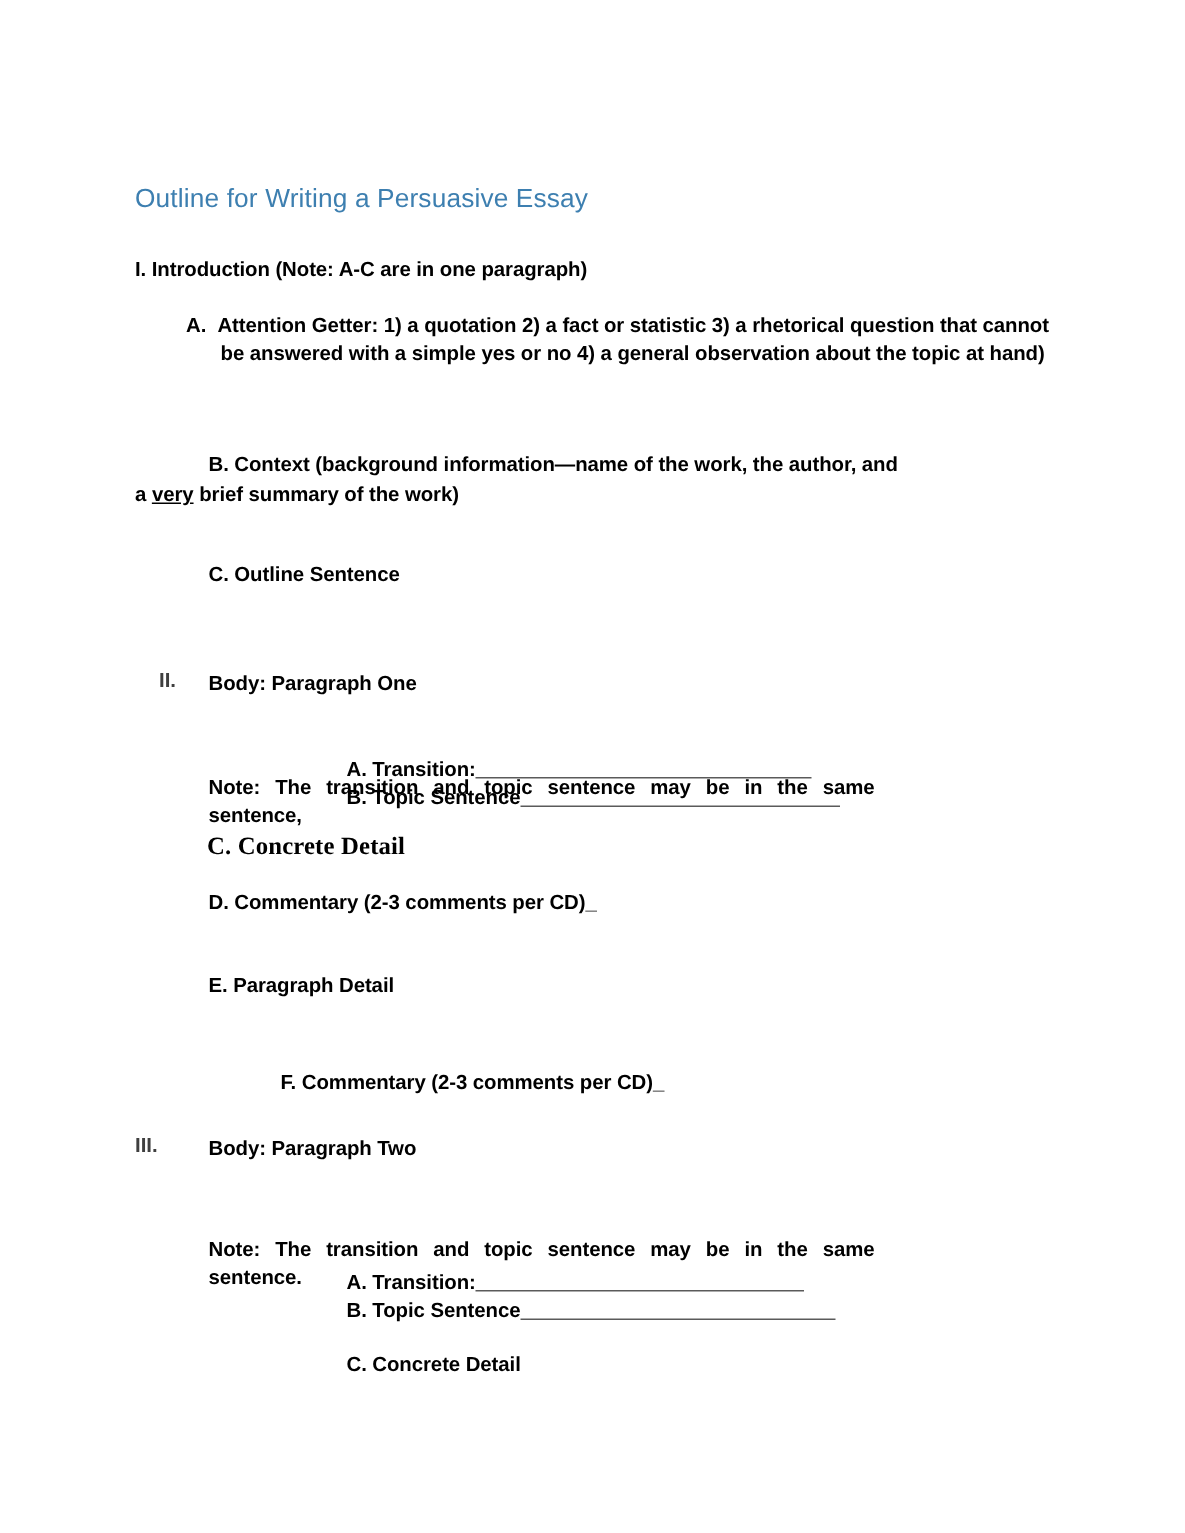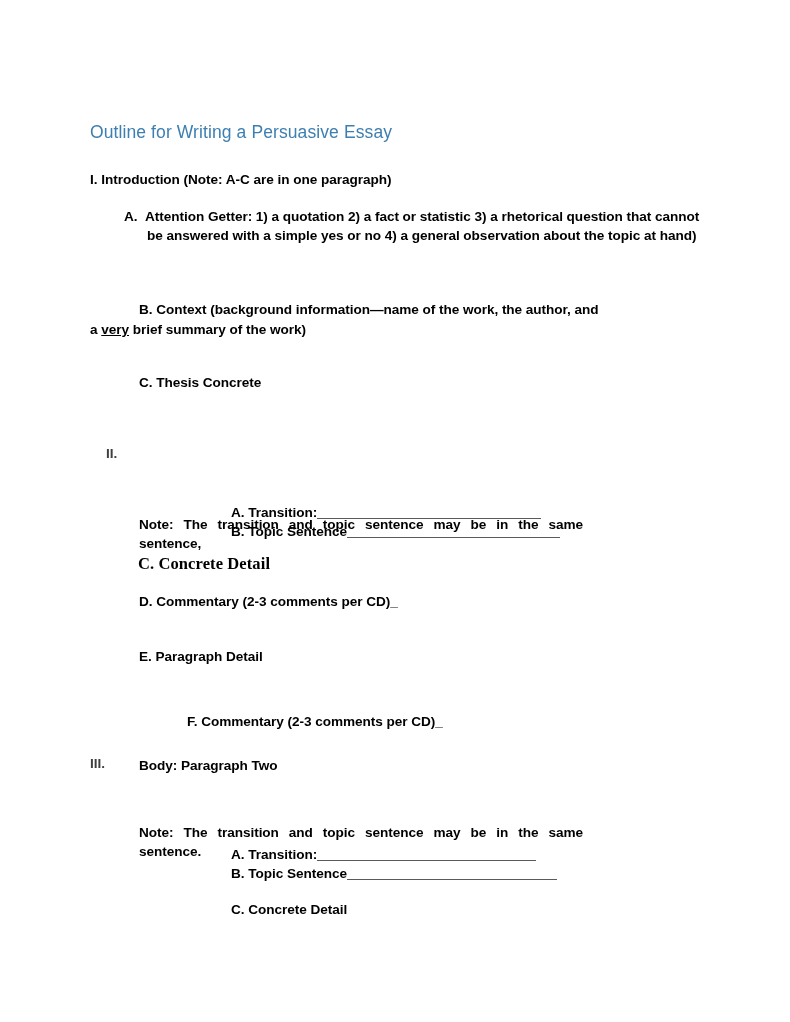--- a/index.html
+++ b/index.html
@@ -89,23 +89,24 @@
   <div class="line hang" style="left:124px; top:207px; width:560px;">
     <span>A.</span>&nbsp;&nbsp;<span>Attention Getter: 1) a quotation 2) a fact or statistic 3) a rhetorical question that cannot be answered with a simple yes or no 4) a general observation about the topic at hand)</span>
   </div>
 
   <div class="line" style="left:139px; top:300px; width:580px;">B. Context (background information—name of the work, the author, and</div>
 
   <div class="line" style="left:90px; top:320px; width:600px;">
     <span>a </span><u>very</u><span> brief summary of the work)</span>
   </div>
 
-  <div class="line" style="left:139px; top:373px; width:400px;">C. Thesis Concrete</div>
+  <div class="line" style="left:139px; top:373px; width:400px;">C. Outline Sentence</div>
 
   <div class="rn" style="left:90px; top:446px;margin-left:16px;">II.</div>
+  <div class="line" style="left:139px; top:446px; width:400px;">Body: Paragraph One</div>
 
   <div class="line justify" style="left:139px; top:484px; width:444px;">Note: The transition and topic sentence may be in the same sentence,</div>
 
   <div class="line" style="left:231px; top:503px; width:420px;">
     <span>A. Transition:</span><span class="fill fill-a"></span>
   </div>
   <div class="line" style="left:231px; top:522px; width:420px;">
     <span>B. Topic Sentence</span><span class="fill fill-b"></span>
   </div>
 

